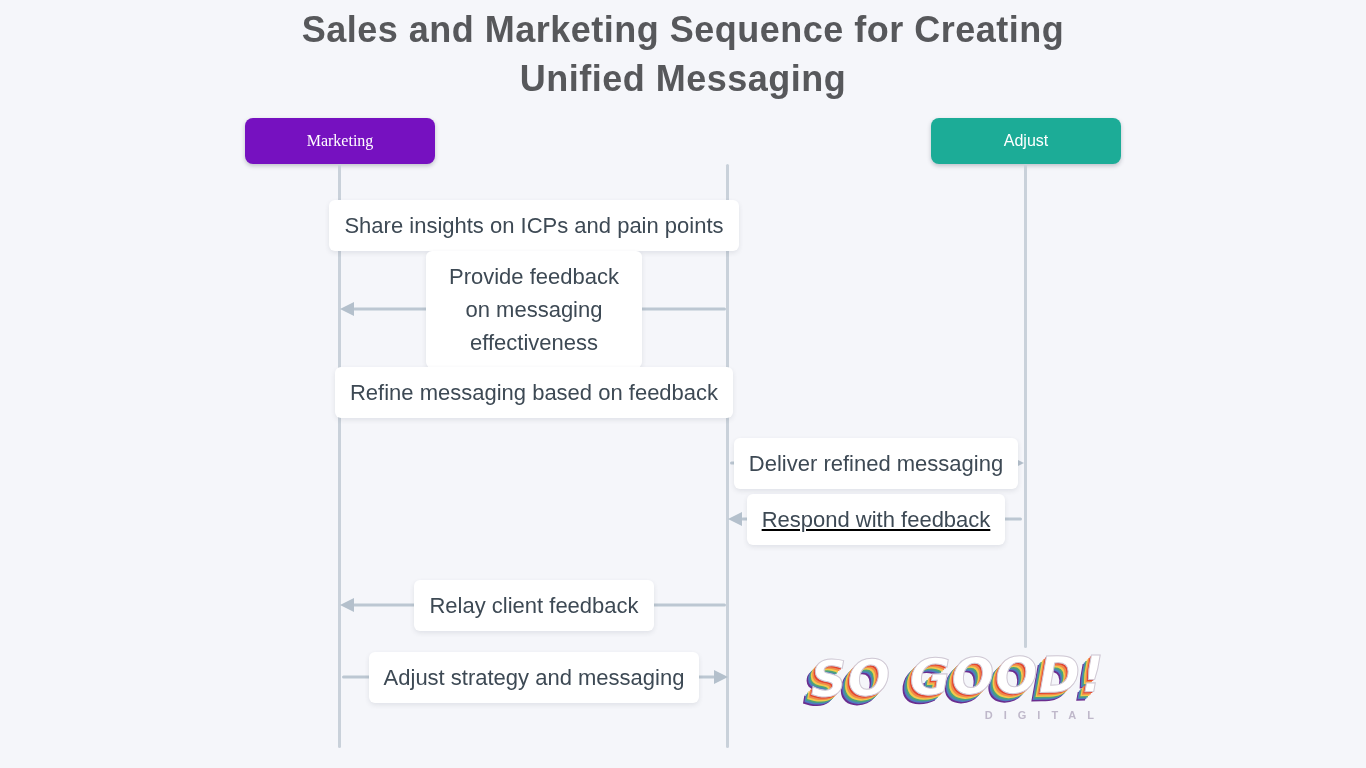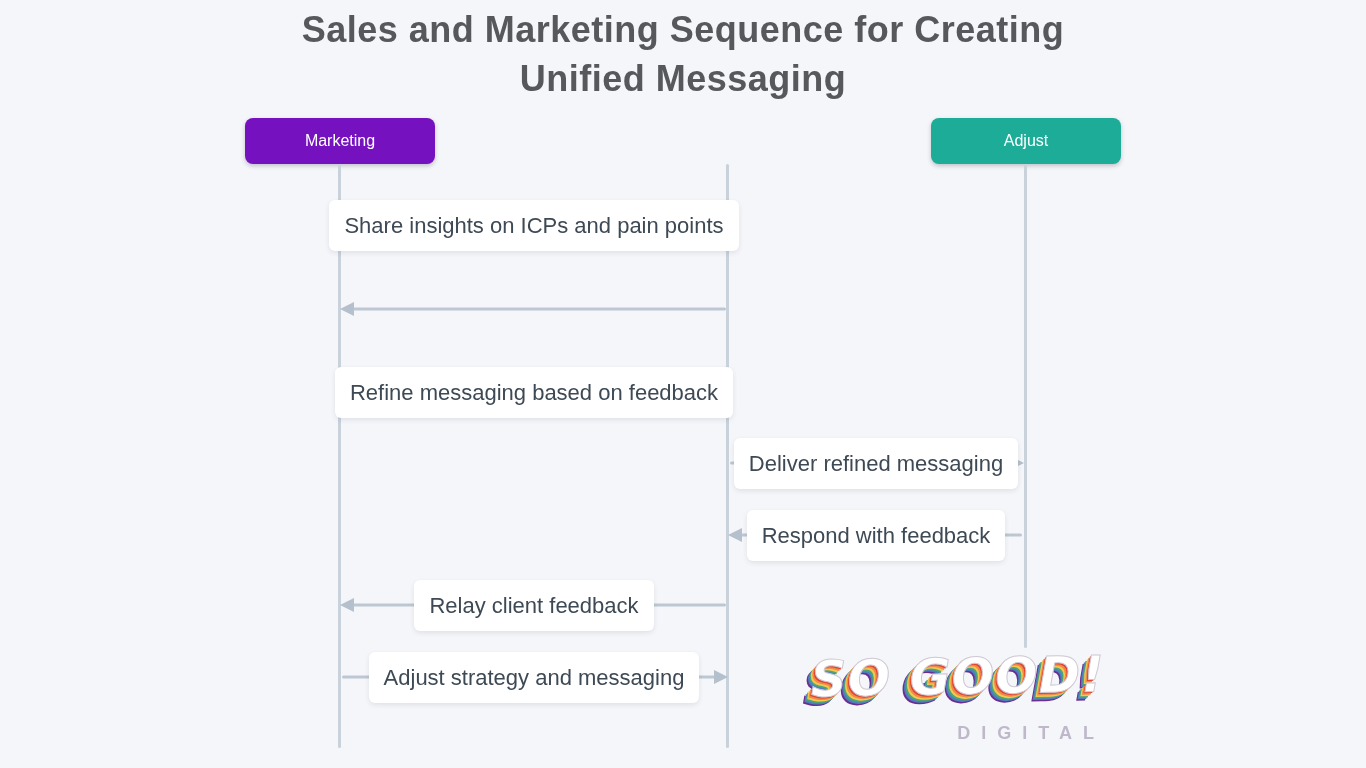--- a/index.html
+++ b/index.html
@@ -23,21 +23,21 @@
   .page-title .inner { display: inline-block; max-width: 880px; }
 
   
   .actor {
     position: absolute; top: 118px; width: 190px; height: 46px;
     border-radius: 8px;
     display: flex; align-items: center; justify-content: center;
     color: #ffffff; font-size: 16px; font-weight: 500;
     box-shadow: 0 2px 4px rgba(30,40,60,0.25);
   }
-  .actor-marketing { left: 245px; background: #7611c0; }
+  .actor-marketing { left: 245px; background: #7611c0; font-family: Liberation Serif, serif; }
   .actor-sales     { left: 633px; background: #3a8bdc; }
   .actor-clients   { left: 931px; background: #1cac97; }
 
   
   .lifeline {
     position: absolute; width: 3px; background: #c9d1da; border-radius: 2px;
   }
   .lifeline-marketing { left: 338px; top: 164px; height: 584px; }
   .lifeline-sales     { left: 726px; top: 164px; height: 584px; }
   .lifeline-clients   { left: 1024px; top: 164px; height: 484px; }
@@ -73,21 +73,21 @@
   .msg-label.wrap { white-space: normal; max-width: 186px; }
 
   
   .span-ms { left: 340px; width: 388px; }
   .span-sc { left: 728px; width: 296px; }
 
   .msg-1 { top: 206px; height: 38px; }
   .msg-2 { top: 277px; height: 64px; }
   .msg-3 { top: 373px; height: 38px; }
   .msg-4 { top: 444px; height: 38px; }
-  .msg-5 { top: 516px; height: 38px; }
+  .msg-5 { top: 500px; height: 38px; text-decoration: underline; }
   .msg-6 { top: 586px; height: 38px; }
   .msg-7 { top: 658px; height: 38px; }
 
   
   .logo {
     position: absolute; left: 795px; top: 648px; width: 310px;
     text-align: right; user-select: none;
   }
   .logo-main {
     font-family: "DejaVu Sans", sans-serif;
@@ -98,22 +98,22 @@
     text-shadow:
       -1.5px 1.5px 0 #e2422f,
       -3px   3px   0 #f08a4b,
       -4.5px 4.5px 0 #f2c94c,
       -6px   6px   0 #4ba47a,
       -7.5px 7.5px 0 #4f7cc0,
       -9px   9px   0 #6b2d8f;
     transform: rotate(-1deg);
   }
   .logo-sub {
-    margin-top: 17px;
-    font-size: 18px; font-weight: bold;
+    margin-top: 3px;
+    font-size: 11px; font-weight: bold;
     letter-spacing: 11px; padding-left: 11px;
     color: #bfb8ca;
   }
 </style>
 </head>
 <body>
 
 <div class="canvas">
 
   <h1 class="page-title">
@@ -133,20 +133,21 @@
 
   <div class="message dir-right span-ms msg-1">
     <div class="msg-line"></div>
     <div class="arrow-head"></div>
     <div class="msg-label">Share insights on ICPs and pain points</div>
   </div>
 
   <div class="message dir-left span-ms msg-2">
     <div class="msg-line"></div>
     <div class="arrow-head"></div>
+    <div class="msg-label wrap">Provide feedback on messaging effectiveness</div>
   </div>
 
   <div class="message dir-right span-ms msg-3">
     <div class="msg-line"></div>
     <div class="arrow-head"></div>
     <div class="msg-label">Refine messaging based on feedback</div>
   </div>
 
   <div class="message dir-right span-sc msg-4">
     <div class="msg-line"></div>

